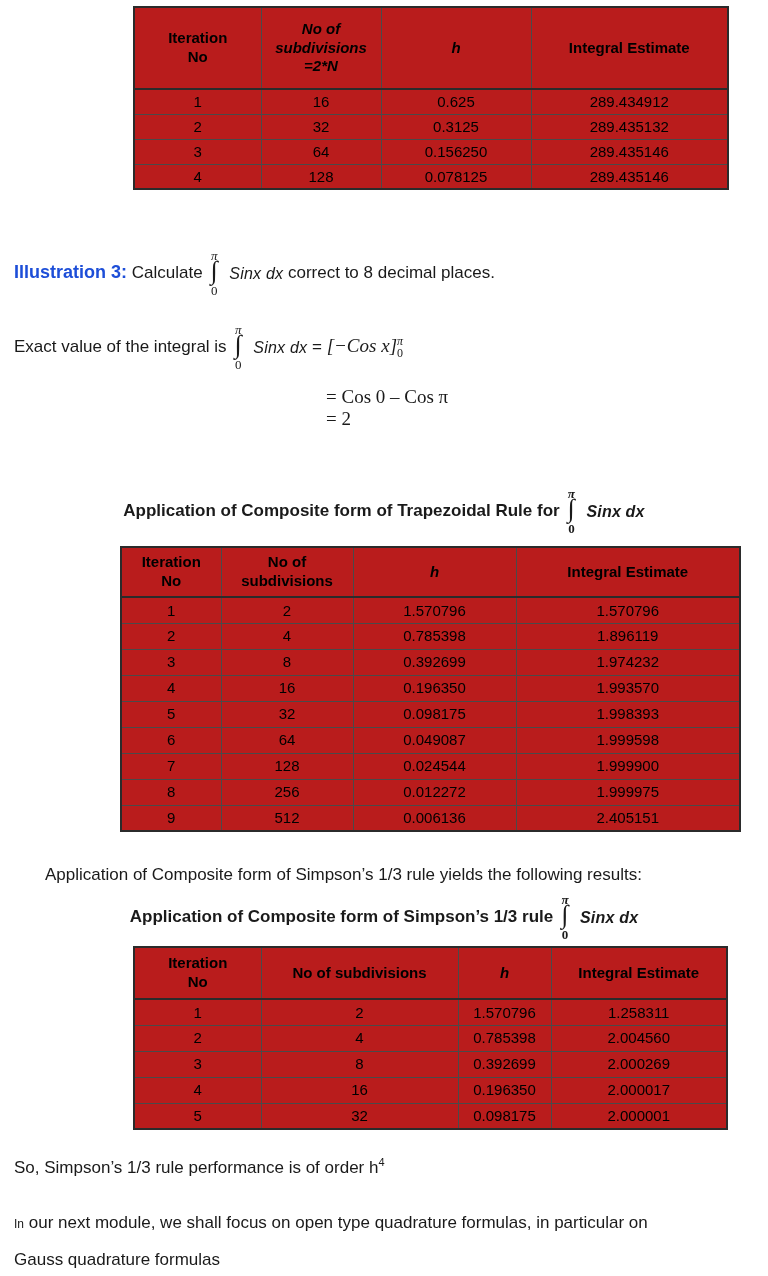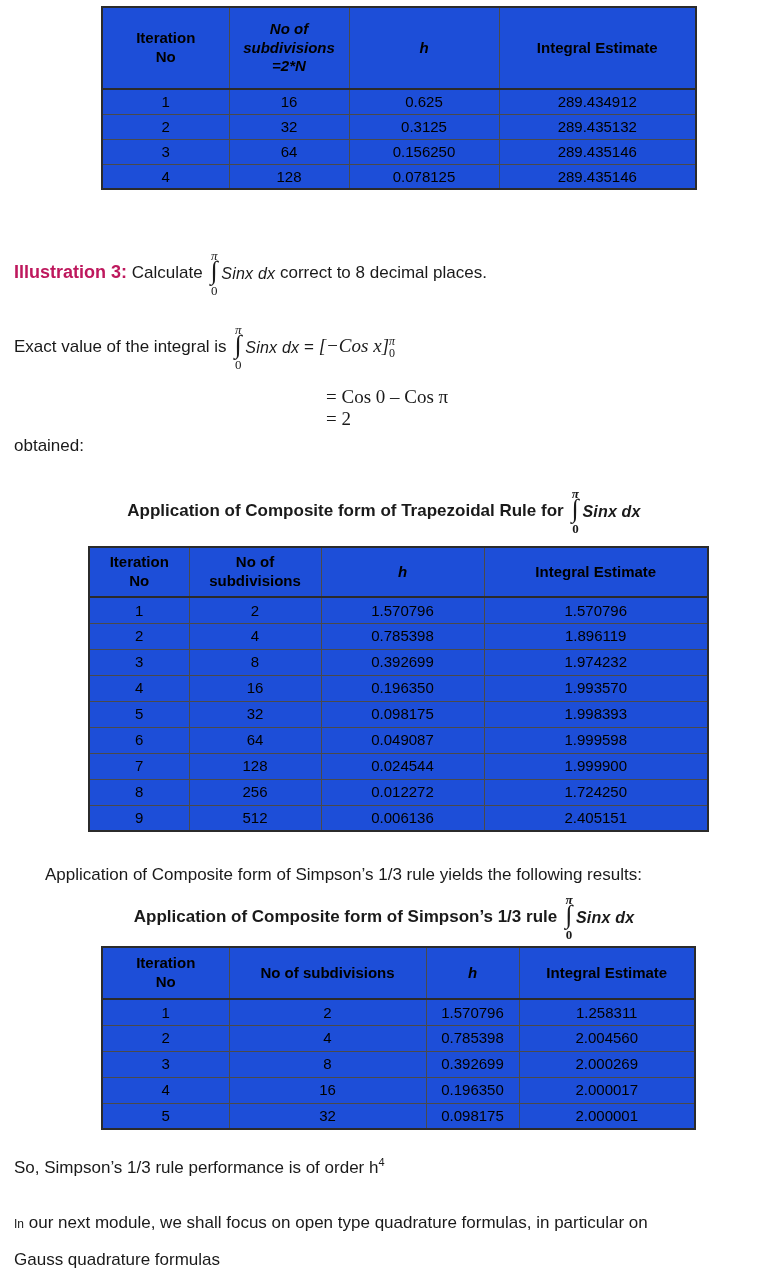--- a/index.html
+++ b/index.html
@@ -14,22 +14,23 @@
     position: relative;
     font-family: "Liberation Sans", sans-serif;
     color: #000000;
     overflow: hidden;
   }
 
   
   table.doc-table {
     border-collapse: collapse;
     position: absolute;
-    background: #1d4ed8;
+    background: #b91c1c;
     table-layout: fixed;
+    margin-left: 32px;
   }
   table.doc-table td,
   table.doc-table th {
     border: 1px solid #4a4a4a;
     text-align: center;
     vertical-align: middle;
     font-weight: normal;
     padding: 2px 3px;
     font-size: 15px;
     line-height: 1.15;
@@ -95,21 +96,21 @@
     line-height: 28px;
     color: #1a1a1a;
   }
 
   #illustration-line {
     left: 14px;
     top: 258px;
     width: 740px;
   }
   .illus-label {
-    color: #be185d;
+    color: #1d4ed8;
     font-weight: bold;
     font-size: 18px;
   }
 
   #exact-value-line {
     left: 14px;
     top: 332px;
     width: 740px;
   }
 
@@ -200,20 +201,21 @@
     text-align: center;
     font-size: 26px;
     line-height: 18px;
     font-family: "Liberation Serif", serif;
   }
   .int-body {
     font-style: italic;
     font-size: 16px;
     font-family: "Liberation Sans", sans-serif;
     letter-spacing: 0.2px;
+    margin-left: 8px;
   }
   .bracket-eval {
     font-family: "Liberation Serif", serif;
     font-size: 19px;
     font-style: italic;
     position: relative;
     display: inline-block;
   }
   .eval-sup {
     font-size: 12px;
@@ -298,21 +300,20 @@
     <span class="int-sign">∫</span><span class="int-limit-top">π</span><span class="int-limit-bot">0</span><span class="int-body">Sinx dx</span>
   </span>
   <span>=</span>
   <span class="bracket-eval"><span>[</span><span>−Cos x</span><span>]</span><span class="eval-sup">π</span><span class="eval-sub">0</span></span>
 </div>
 
 <div class="para" id="cos-line-1">= Cos 0 – Cos   π</div>
 <div class="para" id="cos-line-2">= 2</div>
 
 <div class="para" id="trap-intro">
-  <div>obtained:</div>
 </div>
 
 <div class="para" id="trap-caption">
   <span>Application of Composite form of Trapezoidal Rule for</span>
   <span class="int-group">
     <span class="int-sign">∫</span><span class="int-limit-top">π</span><span class="int-limit-bot">0</span><span class="int-body">Sinx dx</span>
   </span>
 </div>
 
 <table class="doc-table" id="table-2">
@@ -376,21 +377,21 @@
     <tr>
       <td>7</td>
       <td>128</td>
       <td>0.024544</td>
       <td>1.999900</td>
     </tr>
     <tr>
       <td>8</td>
       <td>256</td>
       <td>0.012272</td>
-      <td>1.724250</td>
+      <td>1.999975</td>
     </tr>
     <tr>
       <td>9</td>
       <td>512</td>
       <td>0.006136</td>
       <td>2.405151</td>
     </tr>
   </tbody>
 </table>
 

